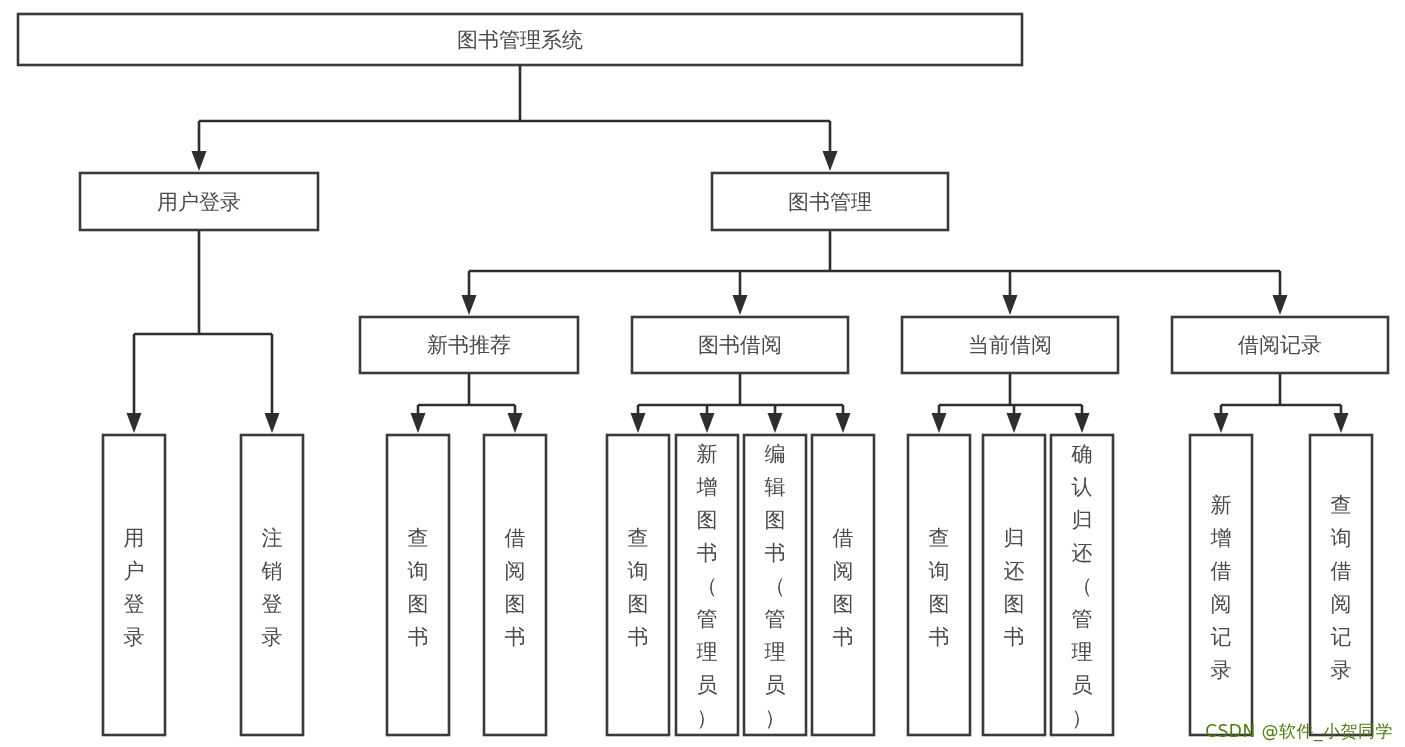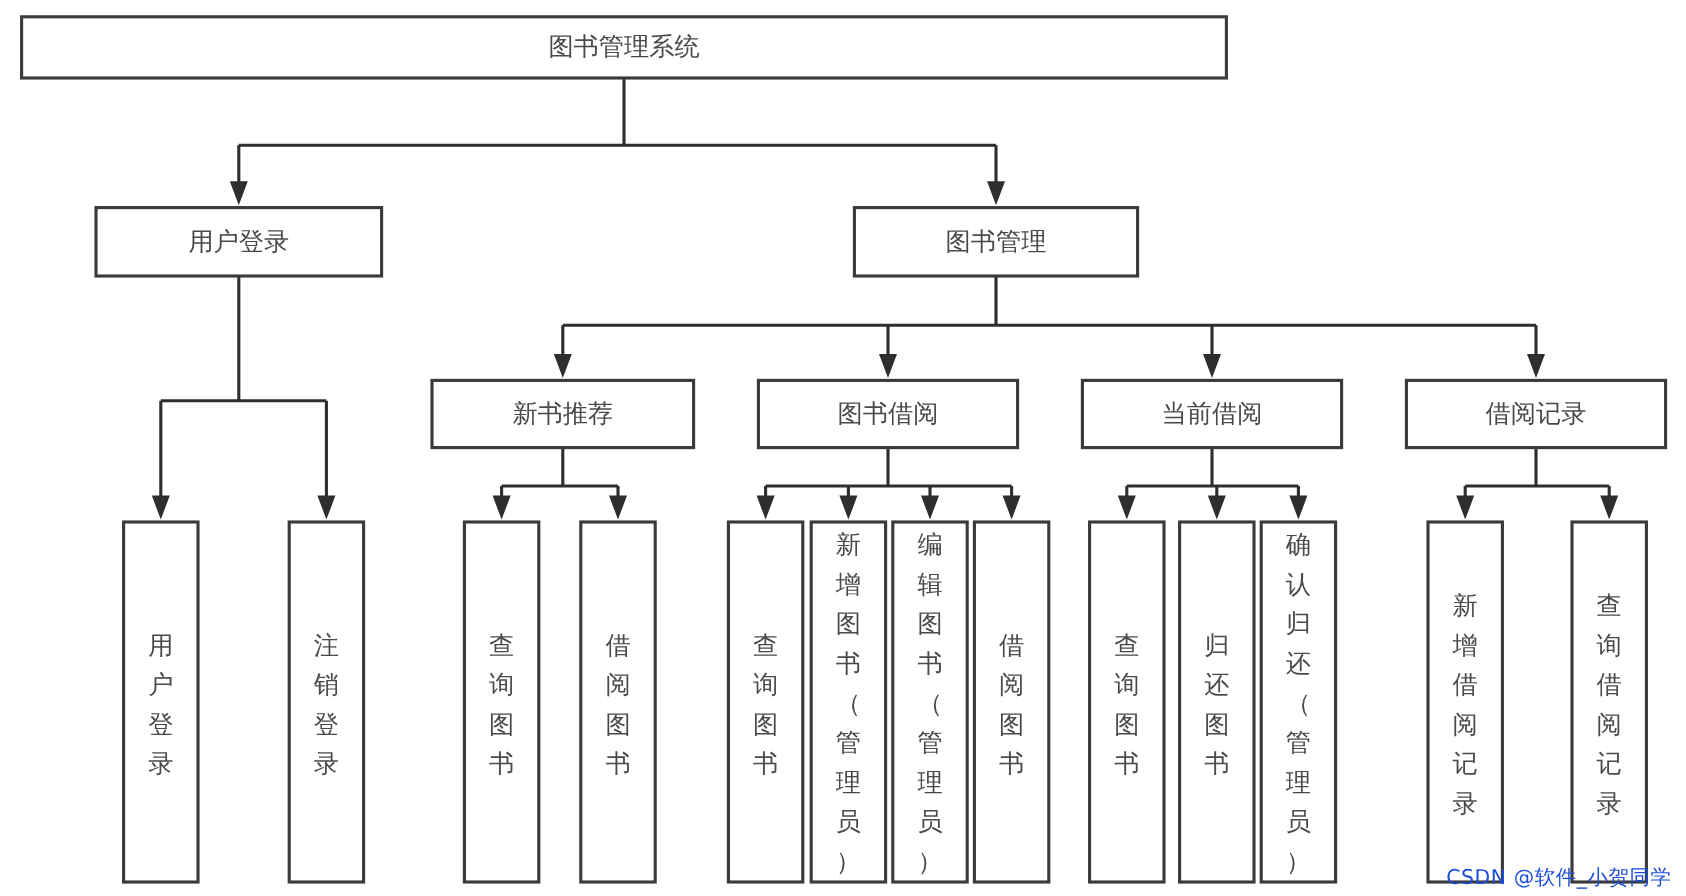--- a/index.html
+++ b/index.html
@@ -47,21 +47,21 @@
     stroke-linecap: butt;
   }
   .arrow-head {
     fill: #2e2e2e;
     stroke: none;
   }
   .watermark {
     position: absolute;
     right: 12px;
     bottom: 4px;
-    color: #1d4ed8;
+    color: #4d7c0f;
     font-size: 17px;
     font-family: "DejaVu Sans", "Liberation Sans", sans-serif;
     white-space: nowrap;
     letter-spacing: 0.5px;
   }
 </style>
 </head>
 <body>
 
 <svg id="diagram" viewBox="0 0 1405 747" xmlns="http://www.w3.org/2000/svg">

